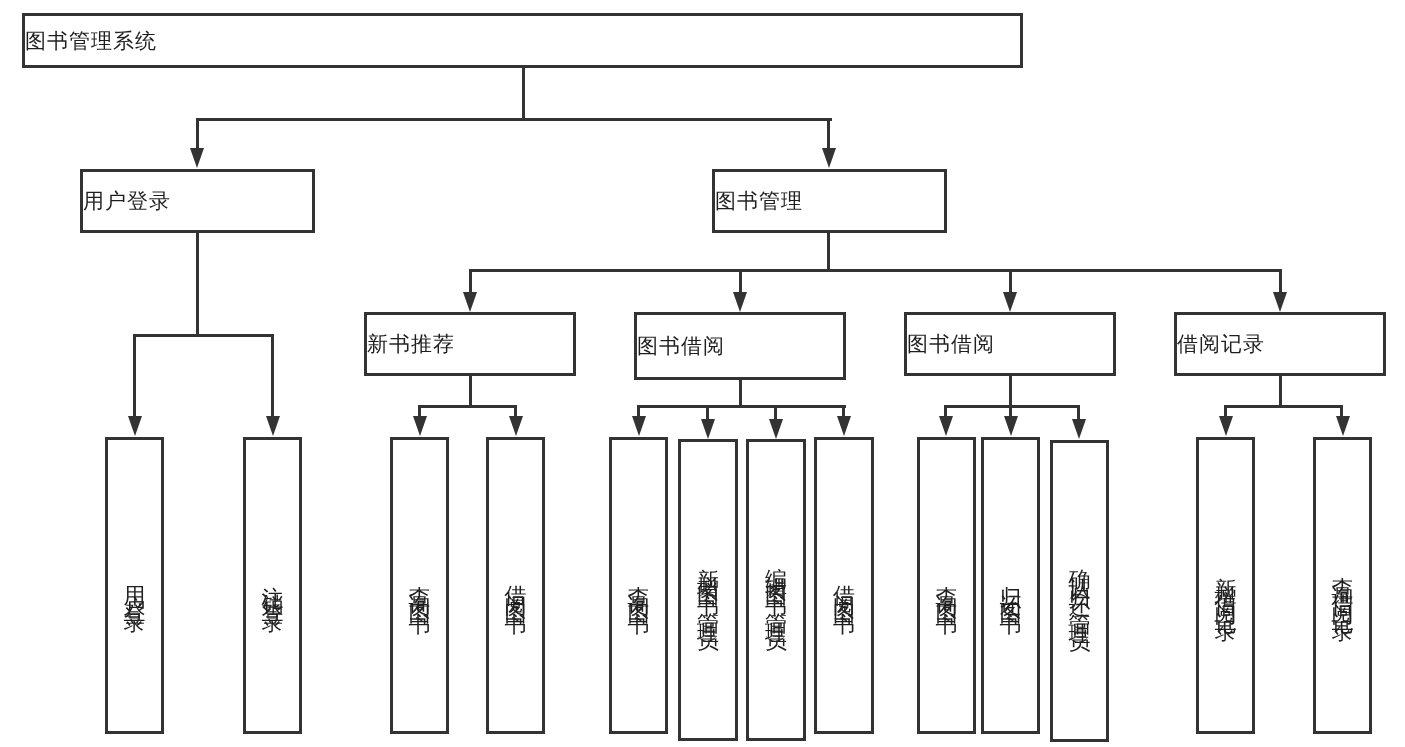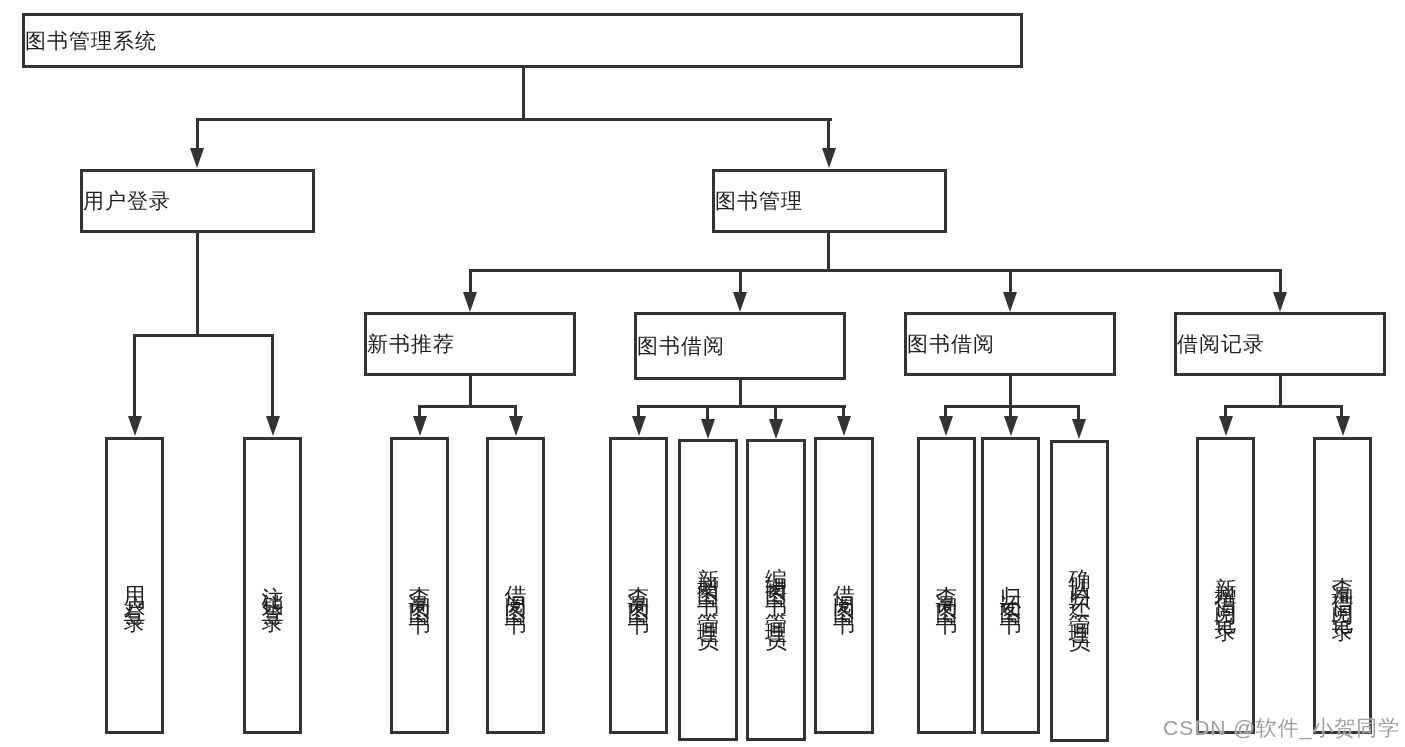--- a/index.html
+++ b/index.html
@@ -192,15 +192,14 @@
     <span>确认归还（管理员）</span>
   </div>
 
   <div class="vbox" style="left:1196px;top:437px;height:297px">
     <span>新增借阅记录</span>
   </div>
   <div class="vbox" style="left:1313px;top:437px;height:297px">
     <span>查询借阅记录</span>
   </div>
 
-  <div class="watermark">CSDN @软件_小贺同学</div>
 
 </div>
 
 </body></html>

